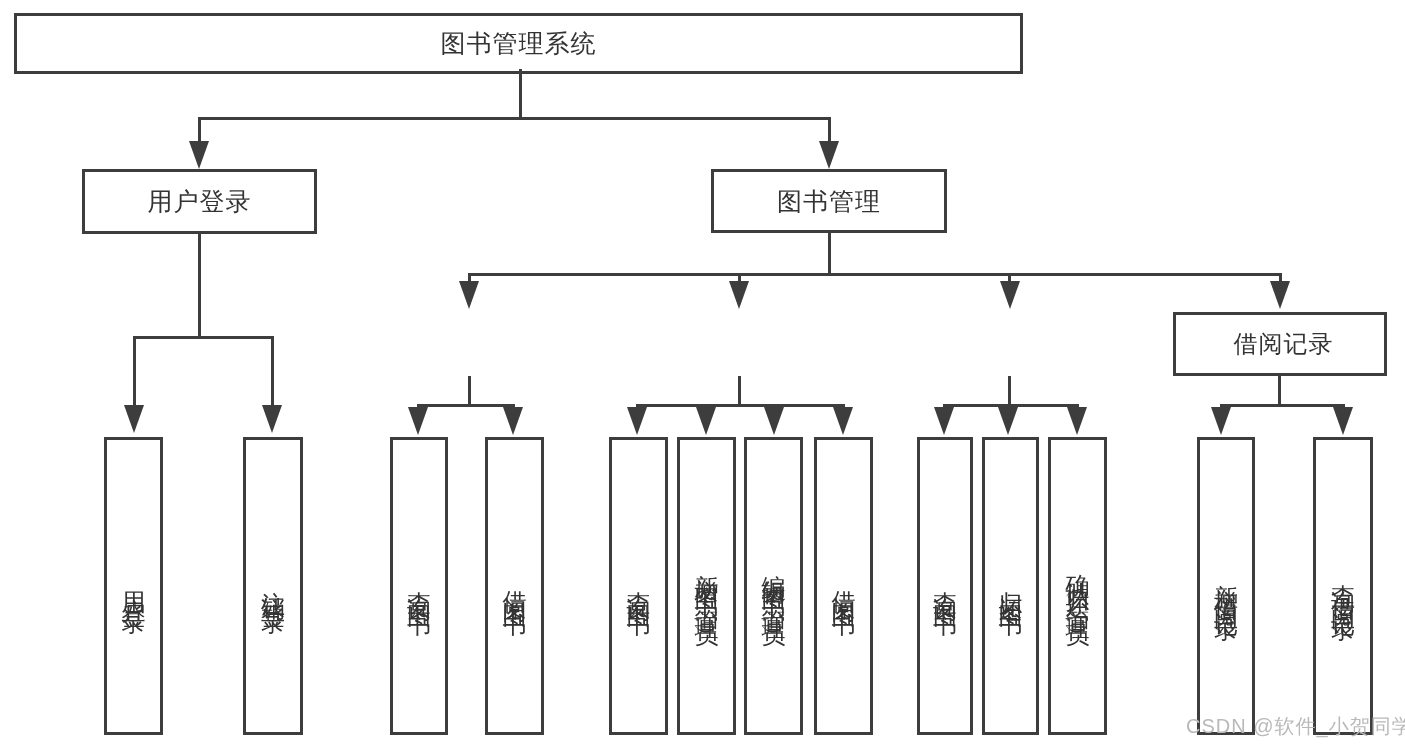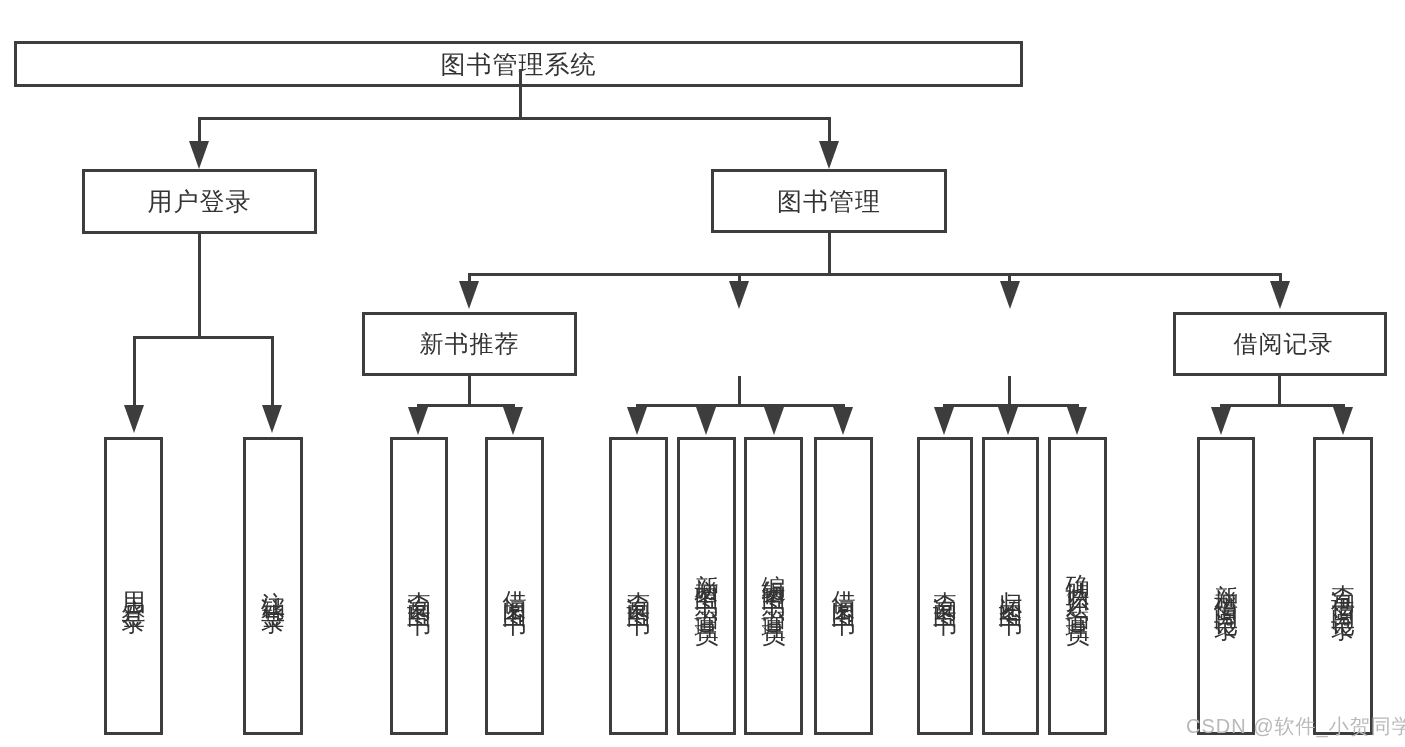--- a/index.html
+++ b/index.html
@@ -51,21 +51,21 @@
     white-space:nowrap;
     z-index:10;
     letter-spacing:1px;
   }
 </style>
 </head>
 <body>
 
 <div class="stage">
 
-  <div class="box" style="left:14px;top:13px;width:1009px;height:46px;margin-top:28px;">
+  <div class="box" style="left:14px;top:13px;width:1009px;height:61px;">
     <span class="h-label">图书管理系统</span>
   </div>
 
   <div class="line" style="left:519px;top:69px;width:3px;height:50px;"></div>
   <div class="line" style="left:198px;top:117px;width:633px;height:3px;"></div>
   <div class="line" style="left:198px;top:117px;width:3px;height:26px;"></div>
   <div class="line" style="left:828px;top:117px;width:3px;height:26px;"></div>
   <div class="arrow" style="left:189px;top:141px;"></div>
   <div class="arrow" style="left:819px;top:141px;"></div>
 
@@ -87,23 +87,20 @@
   <div class="line" style="left:468px;top:273px;width:814px;height:3px;"></div>
   <div class="line" style="left:468px;top:273px;width:3px;height:10px;"></div>
   <div class="line" style="left:738px;top:273px;width:3px;height:10px;"></div>
   <div class="line" style="left:1008px;top:273px;width:3px;height:10px;"></div>
   <div class="line" style="left:1279px;top:273px;width:3px;height:10px;"></div>
   <div class="arrow" style="left:459px;top:281px;"></div>
   <div class="arrow" style="left:729px;top:281px;"></div>
   <div class="arrow" style="left:1000px;top:281px;"></div>
   <div class="arrow" style="left:1270px;top:281px;"></div>
 
-  <div class="box l3" style="left:362px;top:312px;width:215px;height:64px;">
-    <span class="h-label">新书推荐</span>
-  </div>
   <div class="box l3" style="left:1173px;top:312px;width:214px;height:64px;padding-left:7px;">
     <span class="h-label">借阅记录</span>
   </div>
 
   <div class="line" style="left:468px;top:376px;width:3px;height:31px;"></div>
   <div class="line" style="left:417px;top:404px;width:98px;height:3px;"></div>
   <div class="line" style="left:417px;top:404px;width:3px;height:6px;"></div>
   <div class="line" style="left:512px;top:404px;width:3px;height:6px;"></div>
   <div class="arrow" style="left:408px;top:407px;"></div>
   <div class="arrow" style="left:503px;top:407px;"></div>

